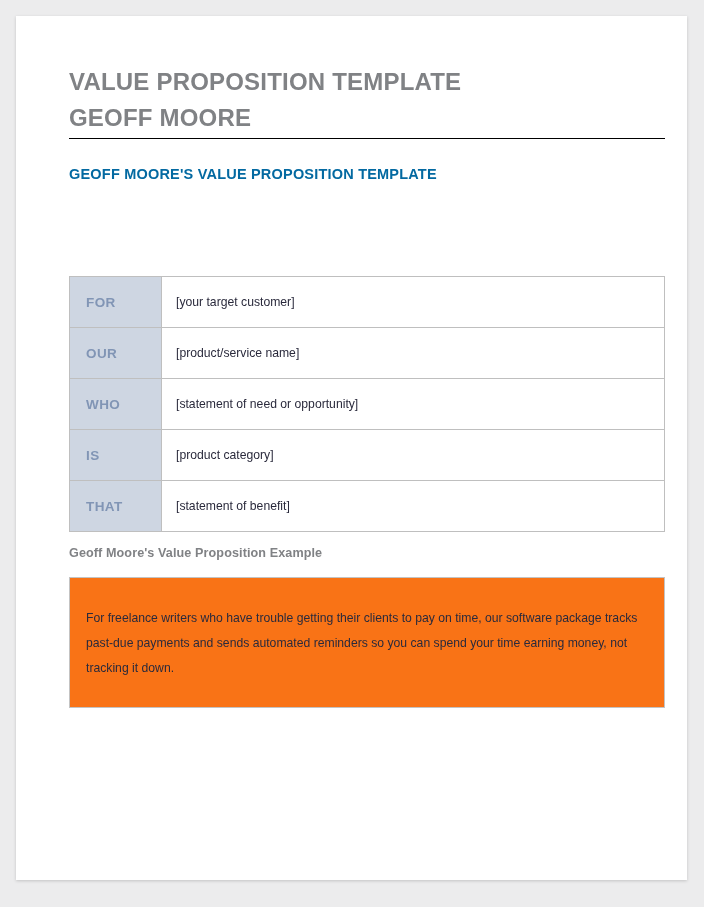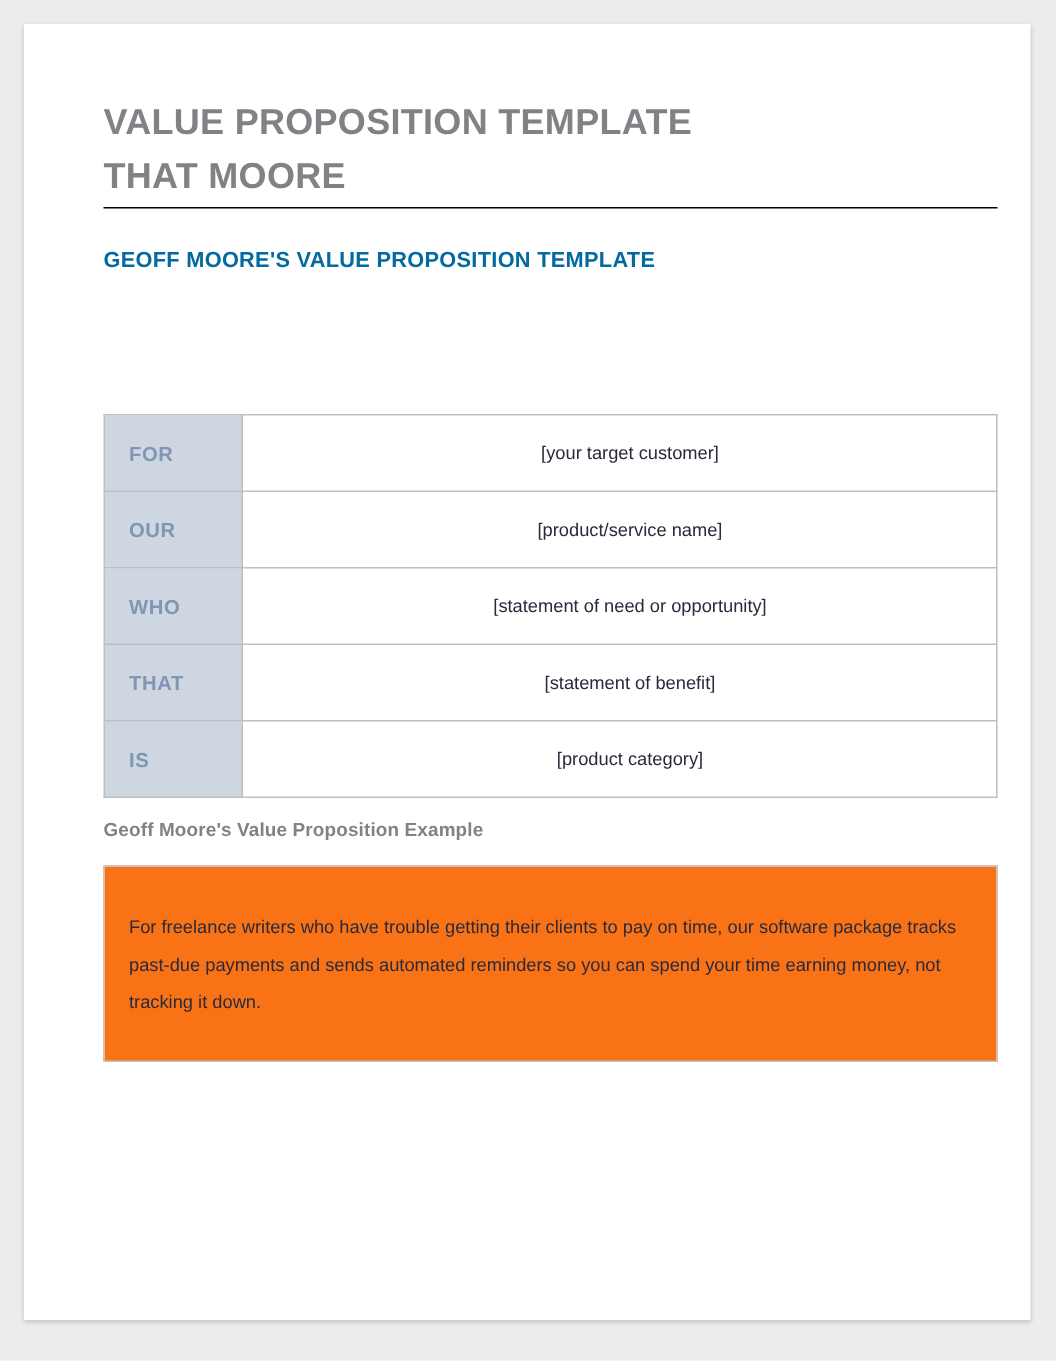--- a/index.html
+++ b/index.html
@@ -78,21 +78,20 @@
     font-weight: bold;
     letter-spacing: 0.4px;
     padding-left: 16px;
   }
   .vp-table td.value-cell {
     background: #ffffff;
     color: #2a2a3c;
     font-size: 12.2px;
     font-weight: normal;
     padding-left: 14px;
-    text-align: center;
   }
   .example-heading {
     position: absolute;
     left: 53px;
     top: 530px;
     font-size: 12.6px;
     font-weight: bold;
     color: #808285;
     letter-spacing: 0.1px;
   }
@@ -116,21 +115,21 @@
     color: #2a2a3c;
   }
 </style>
 </head>
 <body>
 
 <div class="page">
 
   <div class="doc-title">
     <span class="line">VALUE PROPOSITION TEMPLATE</span>
-    <span class="line">THAT MOORE</span>
+    <span class="line">GEOFF MOORE</span>
   </div>
 
   <div class="title-rule"></div>
 
   <div class="section-heading">GEOFF MOORE'S VALUE PROPOSITION TEMPLATE</div>
 
   <table class="vp-table">
     <tbody>
       <tr>
         <td class="label-cell">FOR</td>
@@ -138,26 +137,26 @@
       </tr>
       <tr>
         <td class="label-cell">OUR</td>
         <td class="value-cell">[product/service name]</td>
       </tr>
       <tr>
         <td class="label-cell">WHO</td>
         <td class="value-cell">[statement of need or opportunity]</td>
       </tr>
       <tr>
+        <td class="label-cell">IS</td>
+        <td class="value-cell">[product category]</td>
+      </tr>
+      <tr>
         <td class="label-cell">THAT</td>
         <td class="value-cell">[statement of benefit]</td>
-      </tr>
-      <tr>
-        <td class="label-cell">IS</td>
-        <td class="value-cell">[product category]</td>
       </tr>
     </tbody>
   </table>
 
   <div class="example-heading">Geoff Moore's Value Proposition Example</div>
 
   <div class="example-box">
     <div class="example-text">For freelance writers who have trouble getting their clients to pay on time, our software package tracks past-due payments and sends automated reminders so you can spend your time earning money, not tracking it down.</div>
   </div>
 

